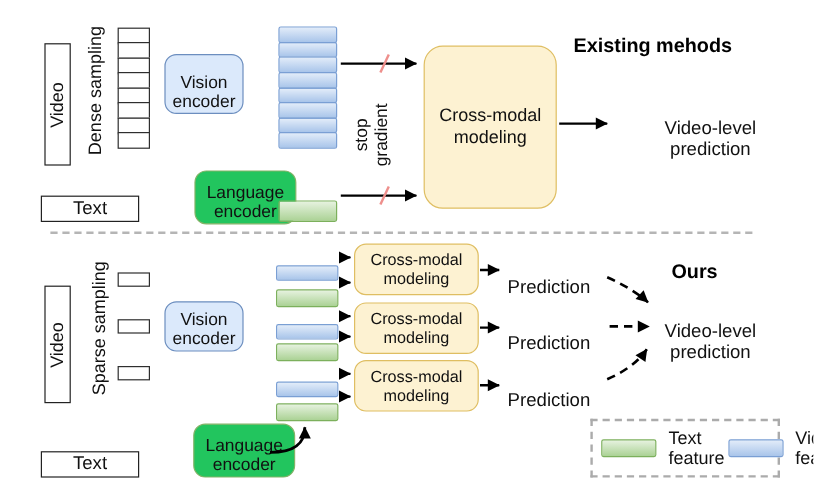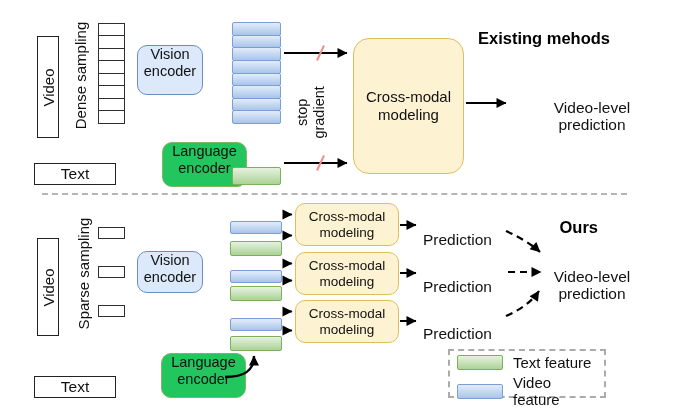--- a/index.html
+++ b/index.html
@@ -20,34 +20,34 @@
   .stack.spread{justify-content:space-between;}
   .frame-cell{flex:1;background:#fff;border:1.6px solid #2e2e2e;margin-top:-1.6px;box-sizing:border-box;}
   .frame-cell:first-child{margin-top:0;}
   .sparse-cell{height:12px;background:#fff;border:1.6px solid #2e2e2e;box-sizing:border-box;}
   .stackbar{flex:1;margin-top:-1px;}
   .stackbar:first-child{margin-top:0;}
 
   .bar-blue{background:linear-gradient(#e2ecf9,#a9c5ea);border:1px solid #7a9fd4;border-radius:2px;box-sizing:border-box;}
   .bar-green{background:linear-gradient(#e6f2df,#abd295);border:1px solid #7cb05c;border-radius:2px;box-sizing:border-box;}
 
-  .enc{position:absolute;border-radius:10px;display:flex;align-items:flex-start;justify-content:center;
+  .enc{position:absolute;border-radius:10px;display:flex;align-items:flex-end;justify-content:center;
        text-align:center;font-size:14.5px;line-height:1.15;box-sizing:border-box;}
   .enc.blue{background:#dbe9fb;border:1.5px solid #6c8ebf;}
   .enc.green{background:#22c55e;border:1.5px solid #82b366;margin-left:24px;}
 
   .cm{position:absolute;background:#fdf2d2;border:1.6px solid #dfbe62;display:flex;align-items:center;
       justify-content:center;text-align:center;box-sizing:border-box;}
   .cm.big{border-radius:16px;font-size:15px;line-height:1.2;}
   .cm.small{border-radius:10px;font-size:13.5px;line-height:1.15;}
 
   .sep{position:absolute;left:42px;top:193px;width:585px;border-top:2px dashed #b5b5b5;}
 
-  .legend{position:absolute;left:448px;top:349px;width:158px;height:49px;background:#fff;
-          border:2px dashed #ababab;display:flex;flex-direction:column;justify-content:space-between;
+  .legend{position:absolute;left:492px;top:349px;width:158px;height:49px;background:#fff;
+          border:2px dashed #ababab;display:flex;flex-direction:row;justify-content:space-between;
           gap:3px;padding:3px 7px;box-sizing:border-box;}
   .legend-row{display:flex;align-items:center;}
   .legend-swatch{width:46px;height:15px;margin-right:10px;flex:none;}
   .legend-label{font-size:15px;}
 
   svg.overlay{position:absolute;left:0;top:0;pointer-events:none;}
   .out-label{font-size:15.5px;line-height:1.12;}
   .pred{font-size:15.5px;}
 </style>
 </head>

